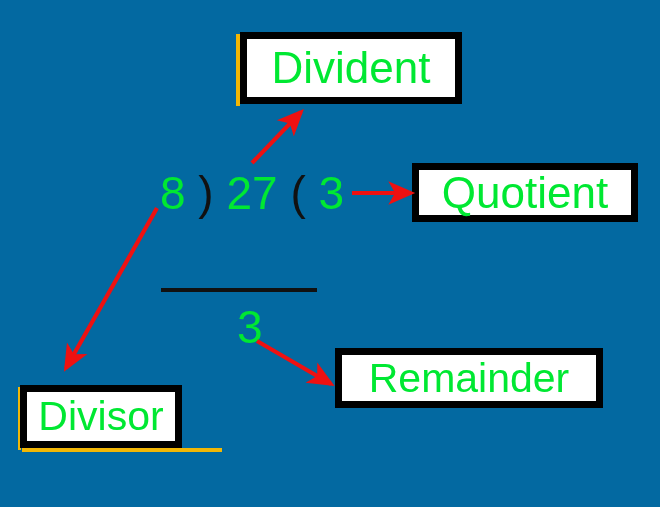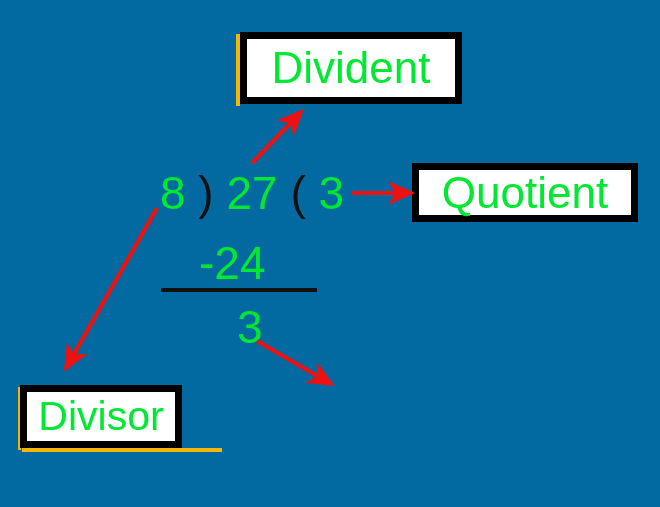--- a/index.html
+++ b/index.html
@@ -168,25 +168,28 @@
   <div class="label-box" id="box-quotient">
     <span class="inner-rule"></span>
     <span class="label-text">Quotient</span>
   </div>
 
   <div class="label-box" id="box-divisor">
     <span class="inner-rule"></span>
     <span class="label-text">Divisor</span>
   </div>
 
+  <div class="label-box" id="box-remainder">
+    <span class="inner-rule"></span>
+    <span class="label-text">Remainder</span>
+  </div>
 
   <div id="division">
     <div class="expr" id="expr-row"><span class="g">8</span><span class="k"> ) </span><span class="g">27</span><span class="k"> ( </span><span class="g">3</span></div>
 
-    <div class="expr" id="expr-sub">-24</div>
 
     <div id="div-rule"></div>
 
     <div class="expr" id="expr-rem">3</div>
   </div>
 
   <svg id="arrows" width="660" height="507" viewBox="0 0 660 507">
     <defs>
       <marker id="ah" markerWidth="7" markerHeight="7" refX="5.4" refY="3.1" orient="auto" markerUnits="strokeWidth">
         <path d="M0,0.3 L6.4,3.1 L0,5.9 L1.6,3.1 Z" fill="#ee1111"></path>

